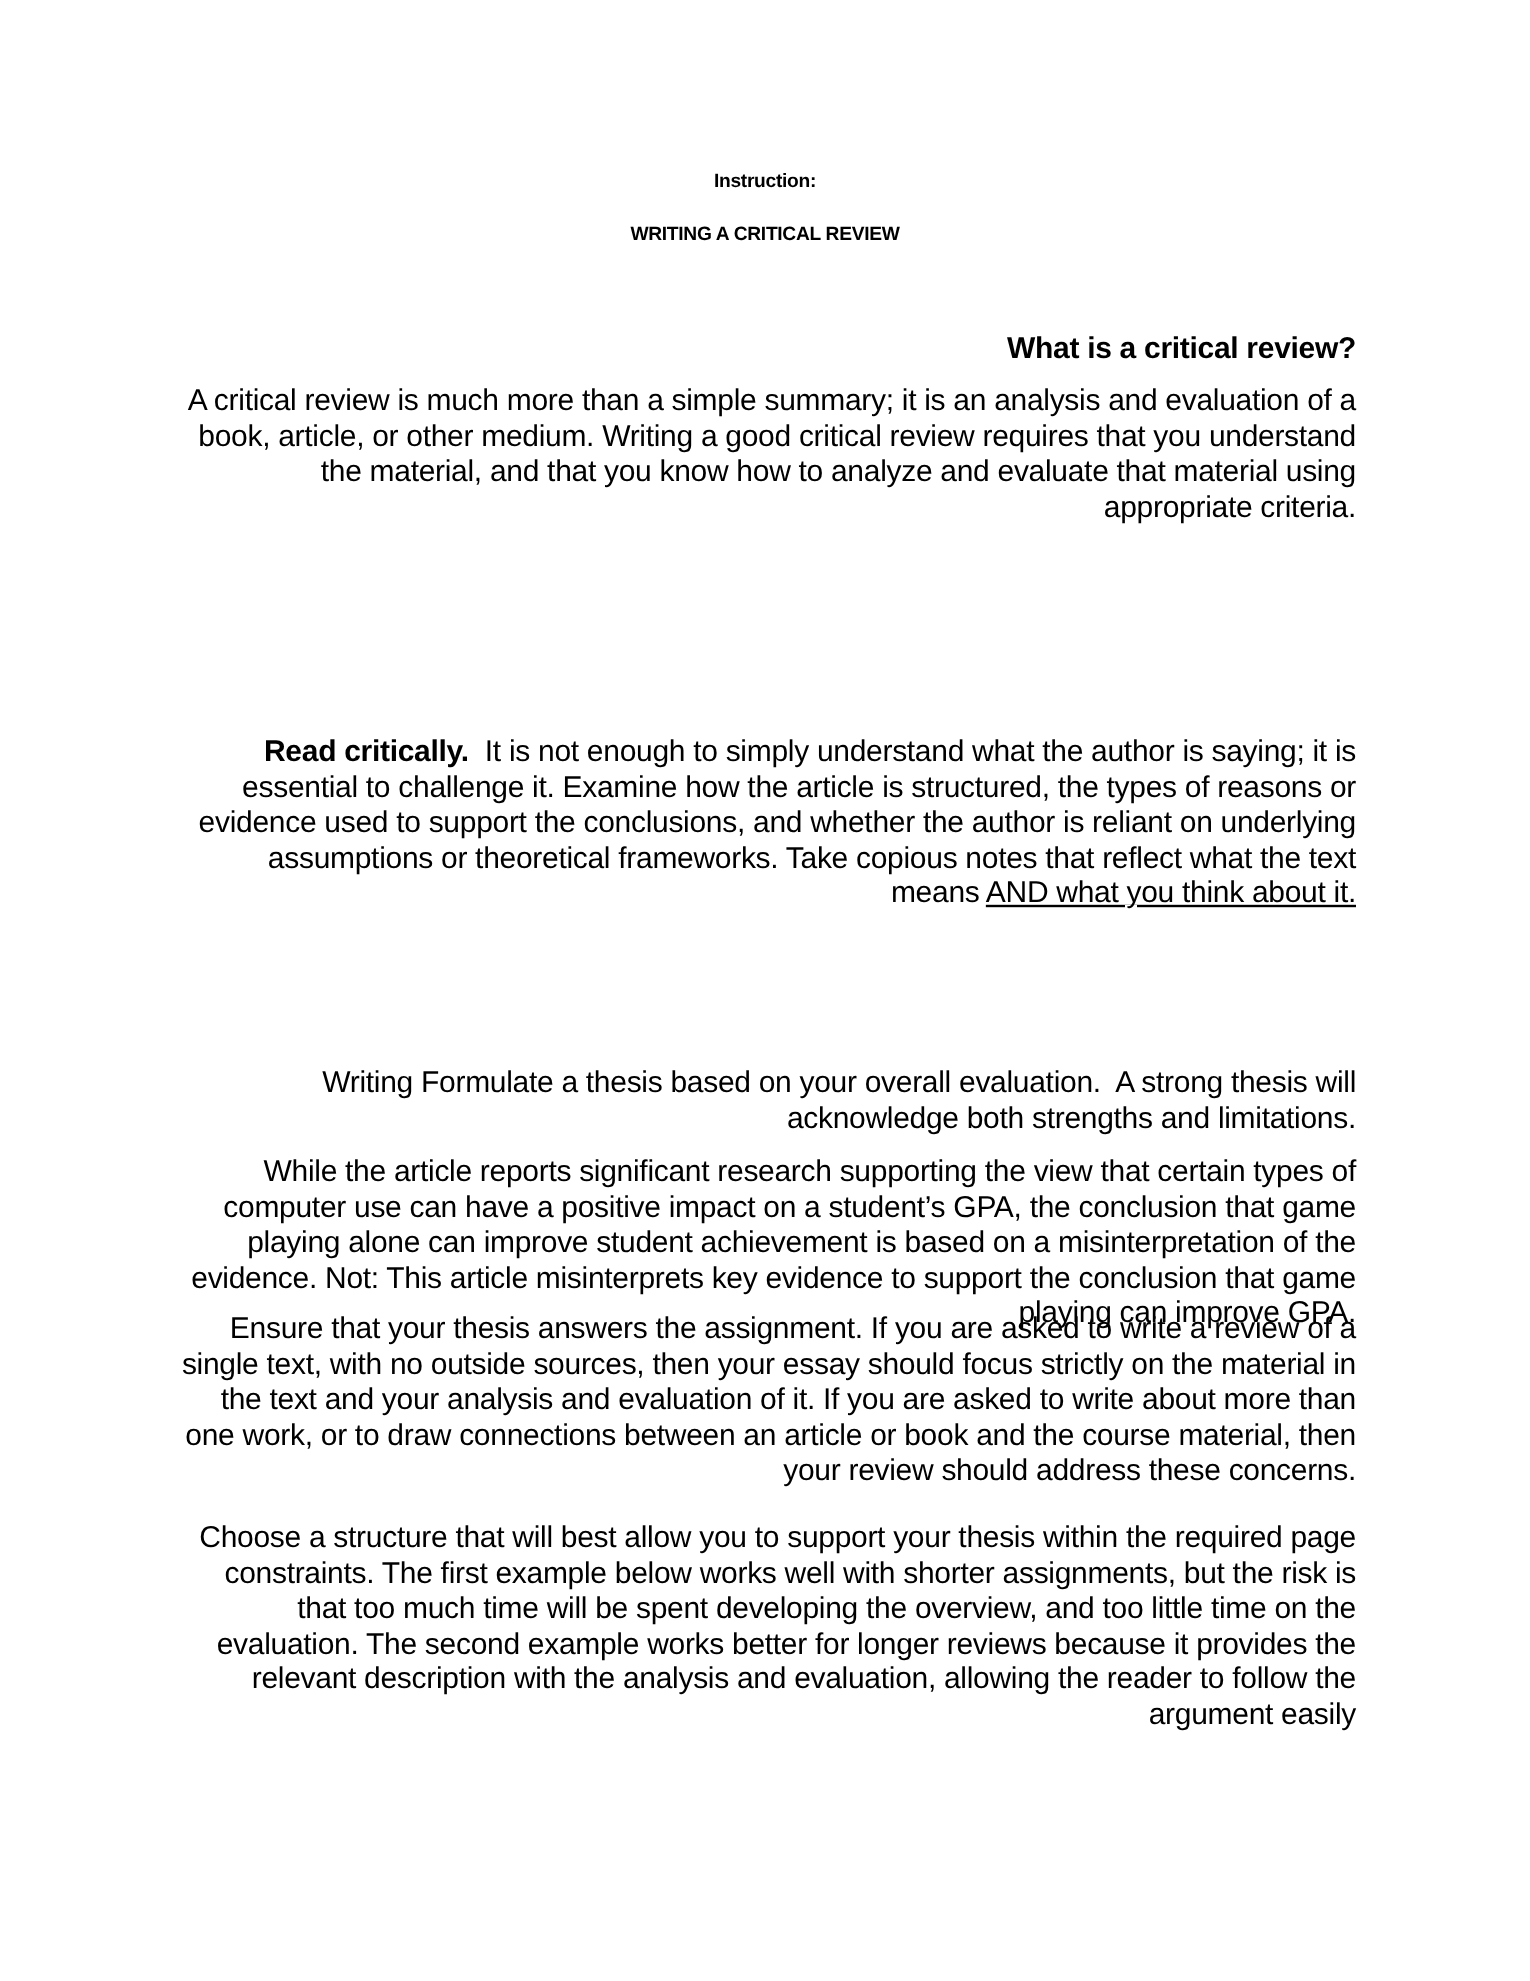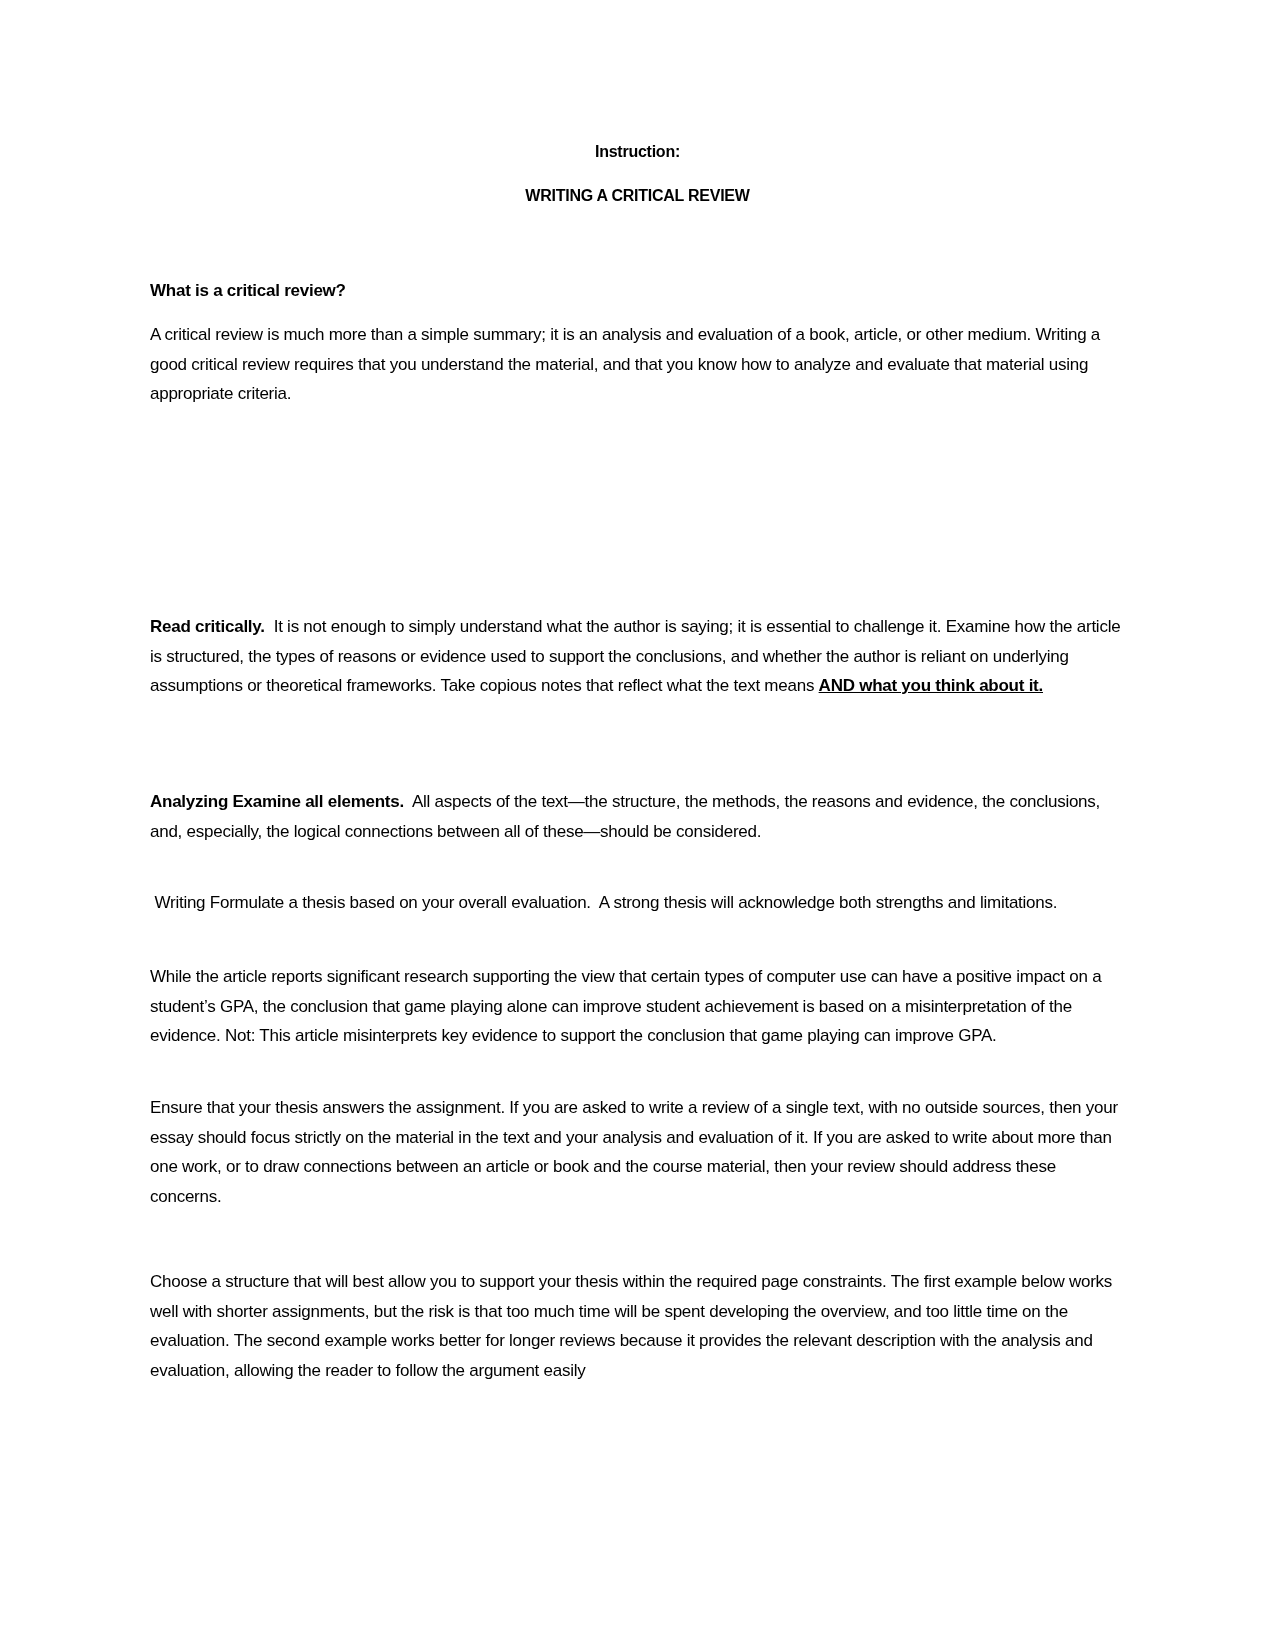--- a/index.html
+++ b/index.html
@@ -2,42 +2,41 @@
 <html><head>
   <meta charset="utf-8">
   <style>
     html, body { margin: 0; padding: 0; background: #ffffff; }
     body { width: 1275px; height: 1651px; position: relative; overflow: hidden; }
     .page {
       position: absolute; left: 0; top: 0; width: 1275px; height: 1651px;
       background: #ffffff; color: #000000;
       font-family: "Liberation Sans", sans-serif;
     }
-    .block { position: absolute; left: 150px; width: 980px; font-size: 17px; line-height: 29.6px; letter-spacing: -0.25px; }
+    .block { position: absolute; left: 150px; width: 980px; font-size: 25px; line-height: 29.6px; letter-spacing: -0.25px; text-align: right; }
     .center { position: absolute; left: 0; width: 1275px; text-align: center; font-size: 16px; font-weight: bold; letter-spacing: -0.25px; }
     .bold { font-weight: bold; }
-    .bu { font-weight: bold; text-decoration: underline; }
+    .bu { font-weight: normal; text-decoration: underline; }
     p { margin: 0; }
   </style>
 </head>
 <body>
 
 <div class="page">
 
   <div class="center" style="top:143px;">Instruction:</div>
   <div class="center" style="top:187px;">WRITING A CRITICAL REVIEW</div>
 
   <div class="block bold" style="top:276px;">What is a critical review?</div>
 
   <p class="block" style="top:320px;">A critical review is much more than a simple summary; it is an analysis and evaluation of a book, article, or other medium.  Writing a good critical review requires that you understand the material, and that you know how to analyze and evaluate that material using appropriate criteria.</p>
 
 
   <p class="block" style="top:612px;"><span class="bold">Read critically.</span><span style="white-space:pre-wrap;">  It is not enough to simply understand what the author is saying; it is essential to challenge it. Examine how the article is structured, the types of reasons or evidence used to support the conclusions, and whether the author is reliant on underlying assumptions or theoretical frameworks. Take copious notes that reflect what the text means </span><span class="bu">AND what you think about it.</span></p>
 
-  <p class="block" style="top:787px;"><span class="bold">Analyzing Examine all elements.</span><span style="white-space:pre-wrap;">  All aspects of the text—the structure, the methods, the reasons and evidence, the conclusions, and, especially, the logical connections between all of these—should be considered.</span></p>
 
   <p class="block" style="top:888px; white-space:pre-wrap;"> Writing Formulate a thesis based on your overall evaluation.  A strong thesis will acknowledge both strengths and limitations.</p>
 
   <p class="block" style="top:962px;">While the article reports significant research supporting the view that certain types of computer use can have a positive impact on a student’s GPA, the conclusion that game playing alone can improve student achievement is based on a misinterpretation of the evidence. Not: This article misinterprets key evidence to support the conclusion that game playing can improve GPA.</p>
 
   <p class="block" style="top:1093px;">Ensure that your thesis answers the assignment. If you are asked to write a review of a single text, with no outside sources, then your essay should focus strictly on the material in the text and your analysis and evaluation of it. If you are asked to write about more than one work, or to draw connections between an article or book and the course material, then your review should address these concerns.</p>
 
   <p class="block" style="top:1267px;">Choose a structure that will best allow you to support your thesis within the required page constraints. The first example below works well with shorter assignments, but the risk is that too much time will be spent developing the overview, and too little time on the evaluation. The second example works better for longer reviews because it provides the relevant description with the analysis and evaluation, allowing the reader to follow the argument easily</p>
 
 </div>

